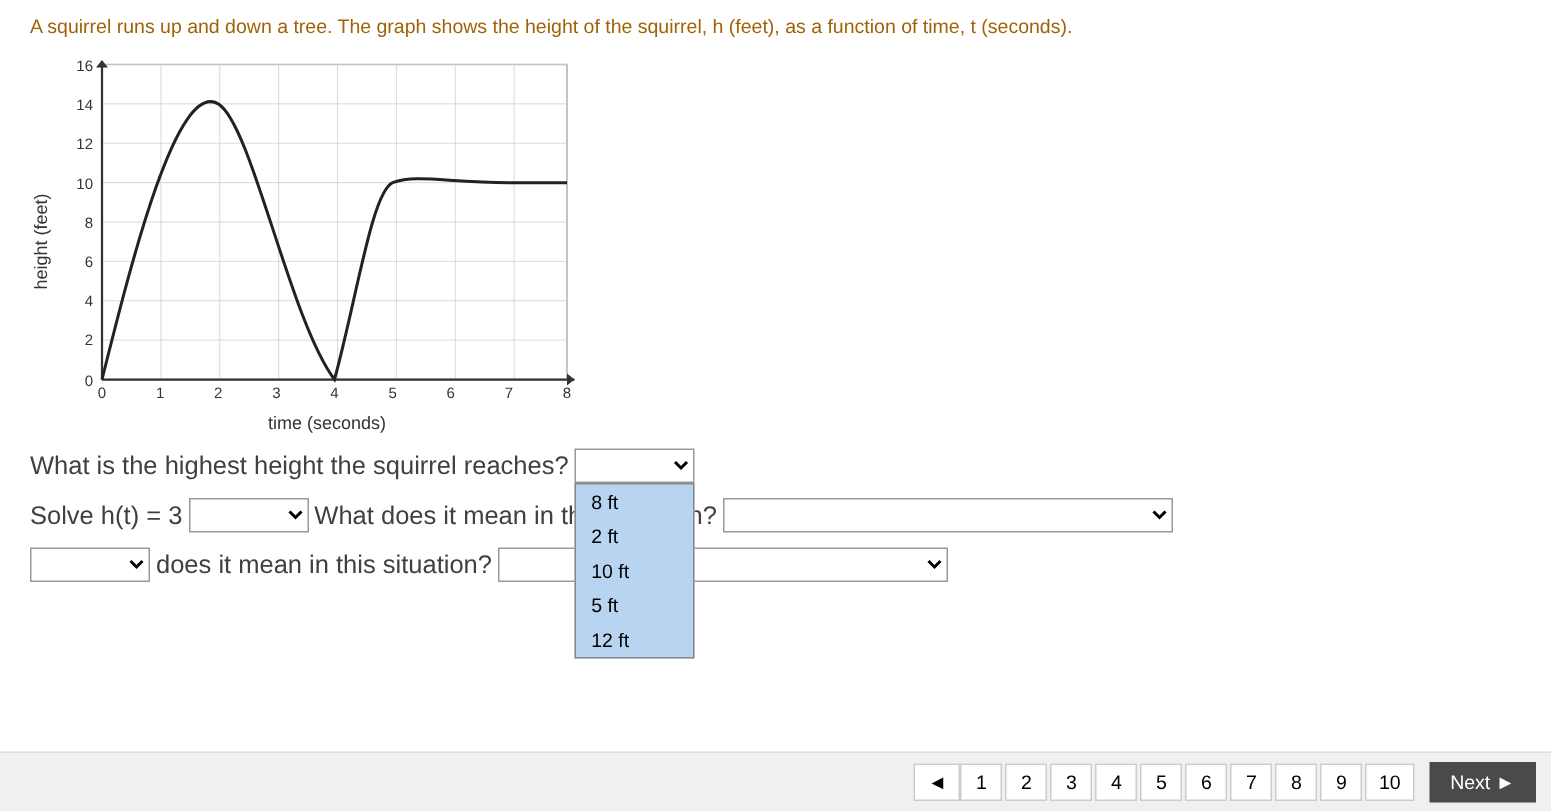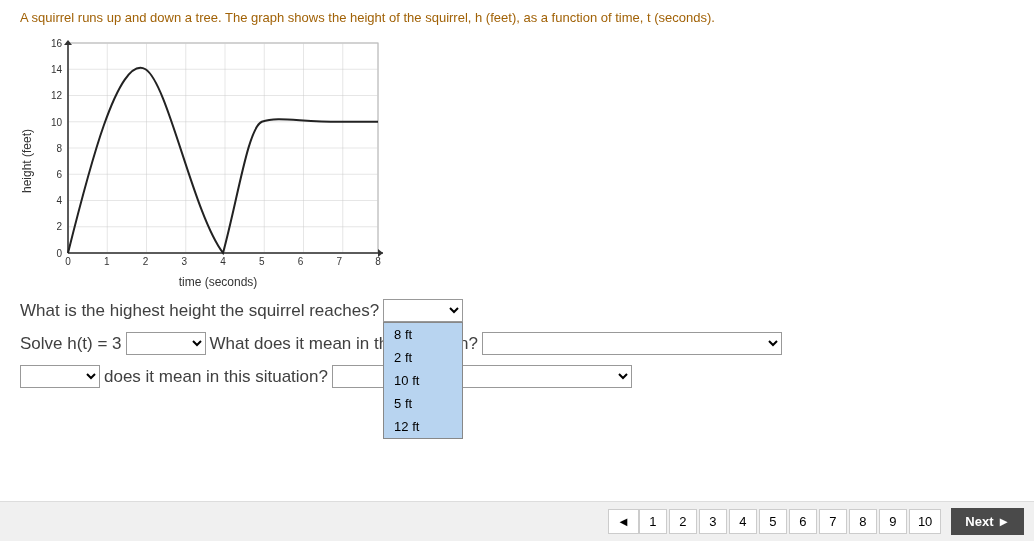--- a/index.html
+++ b/index.html
@@ -114,21 +114,21 @@
       background: #fff;
       border: 1px solid #ccc;
     }
     .next-btn {
       padding: 6px 14px;
       font-size: 13px;
       cursor: pointer;
       background: #4a4a4a;
       color: #fff;
       border: none;
-      font-weight: bold;
+      font-weight: normal;
     }
     .dropdown-container {
       position: relative;
       display: inline-block;
     }
     .open-dropdown-list {
       position: absolute;
       top: 100%;
       left: 0;
       background: #b8d4f0;

